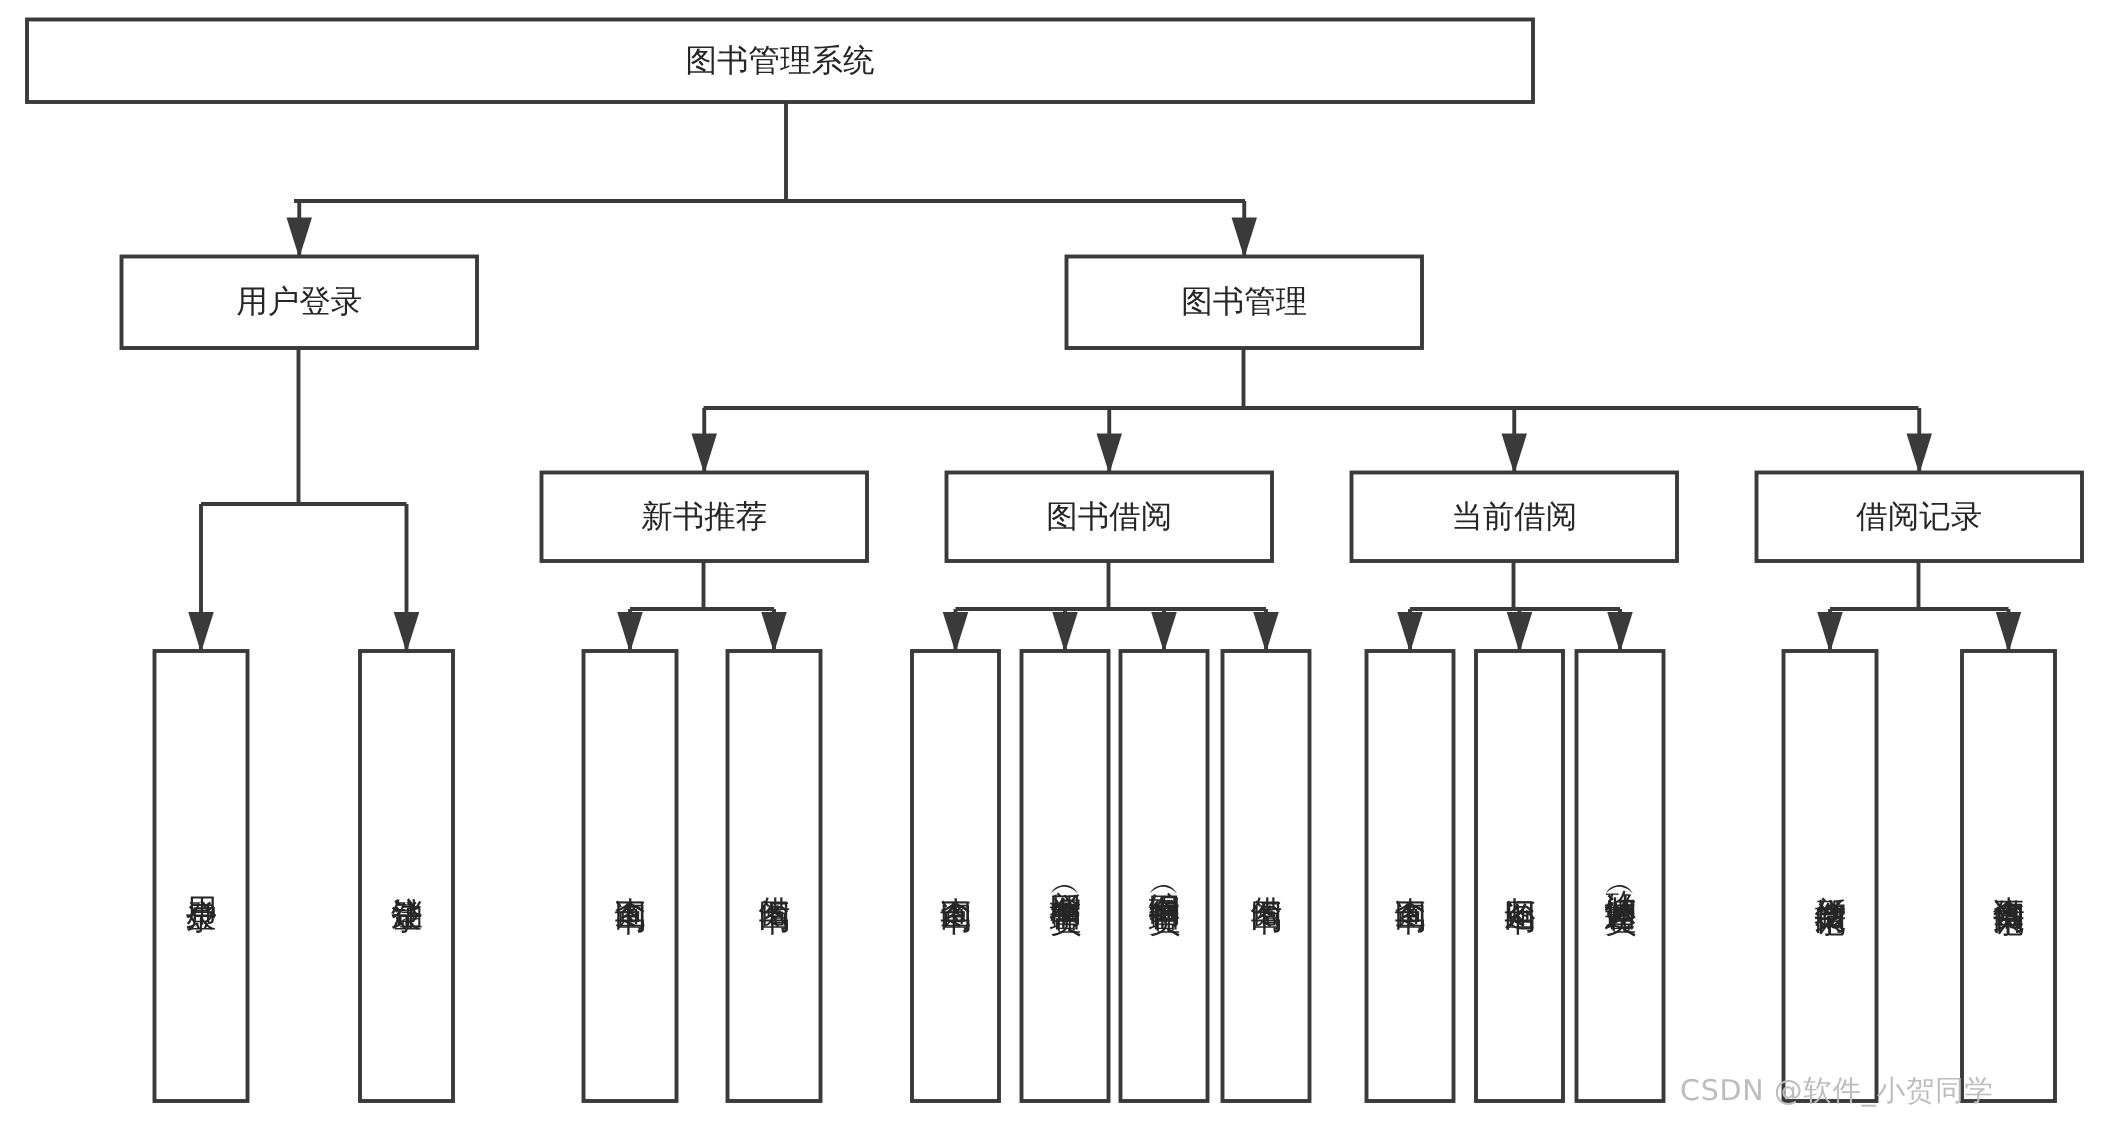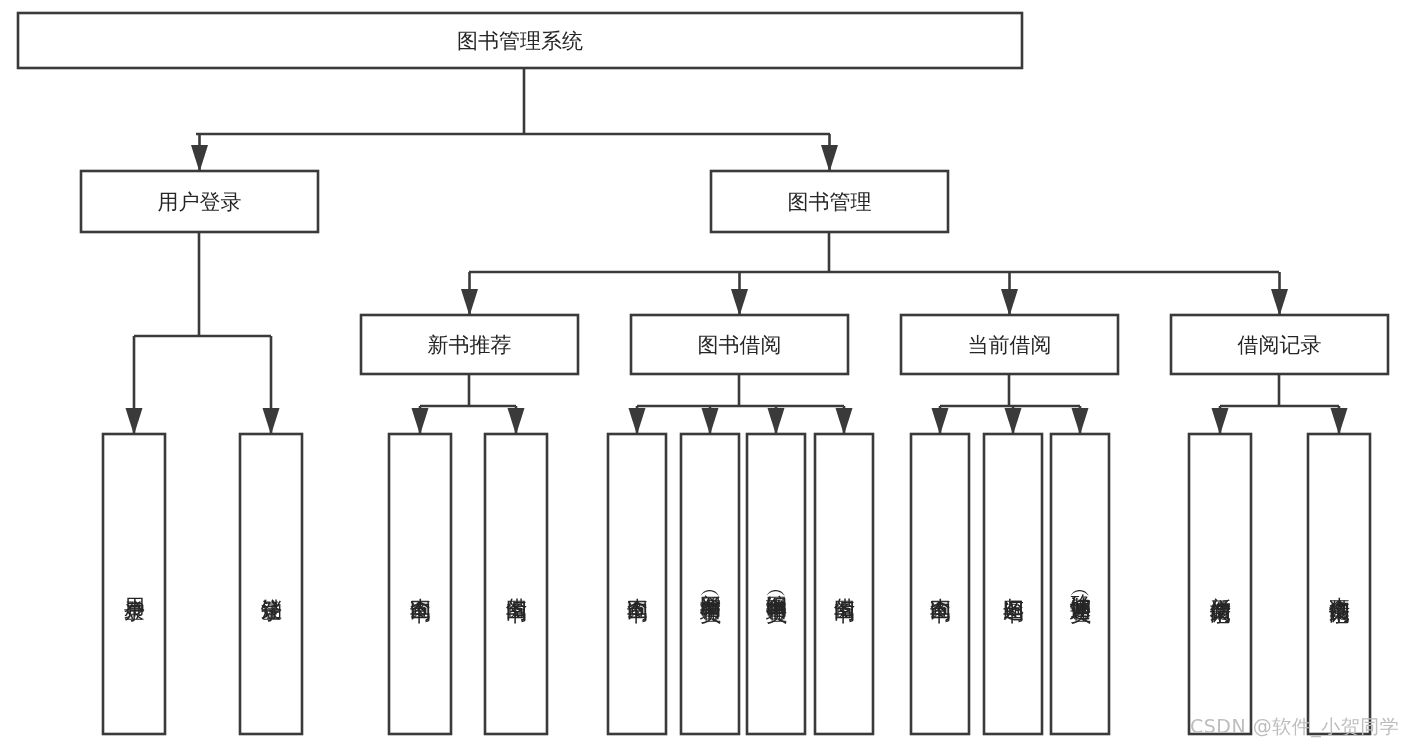--- a/index.html
+++ b/index.html
@@ -268,15 +268,15 @@
       <div class="vlabel" style="left: 681px; top: 434px; width: 58px; height: 300px;">新增图书（管理员）</div>
       <div class="vlabel" style="left: 747px; top: 434px; width: 58px; height: 300px;">编辑图书（管理员）</div>
       <div class="vlabel" style="left: 815px; top: 434px; width: 58px; height: 300px;">借阅图书</div>
       <div class="vlabel" style="left: 911px; top: 434px; width: 58px; height: 300px;">查询图书</div>
       <div class="vlabel" style="left: 984px; top: 434px; width: 58px; height: 300px;">归还图书</div>
       <div class="vlabel" style="left: 1051px; top: 434px; width: 58px; height: 300px;">确认归还（管理员）</div>
       <div class="vlabel" style="left: 1189px; top: 434px; width: 62px; height: 300px;">新增借阅记录</div>
       <div class="vlabel" style="left: 1308px; top: 434px; width: 62px; height: 300px;">查询借阅记录</div>
     </div>
 
-  <div class="watermark" style="left: 1190px; top: 714px;">CSDN @软件_小贺同学</div>
+  <div class="watermark" style="left: 1120px; top: 714px;">CSDN @软件_小贺同学</div>
 
 </div>
 
 </body></html>

